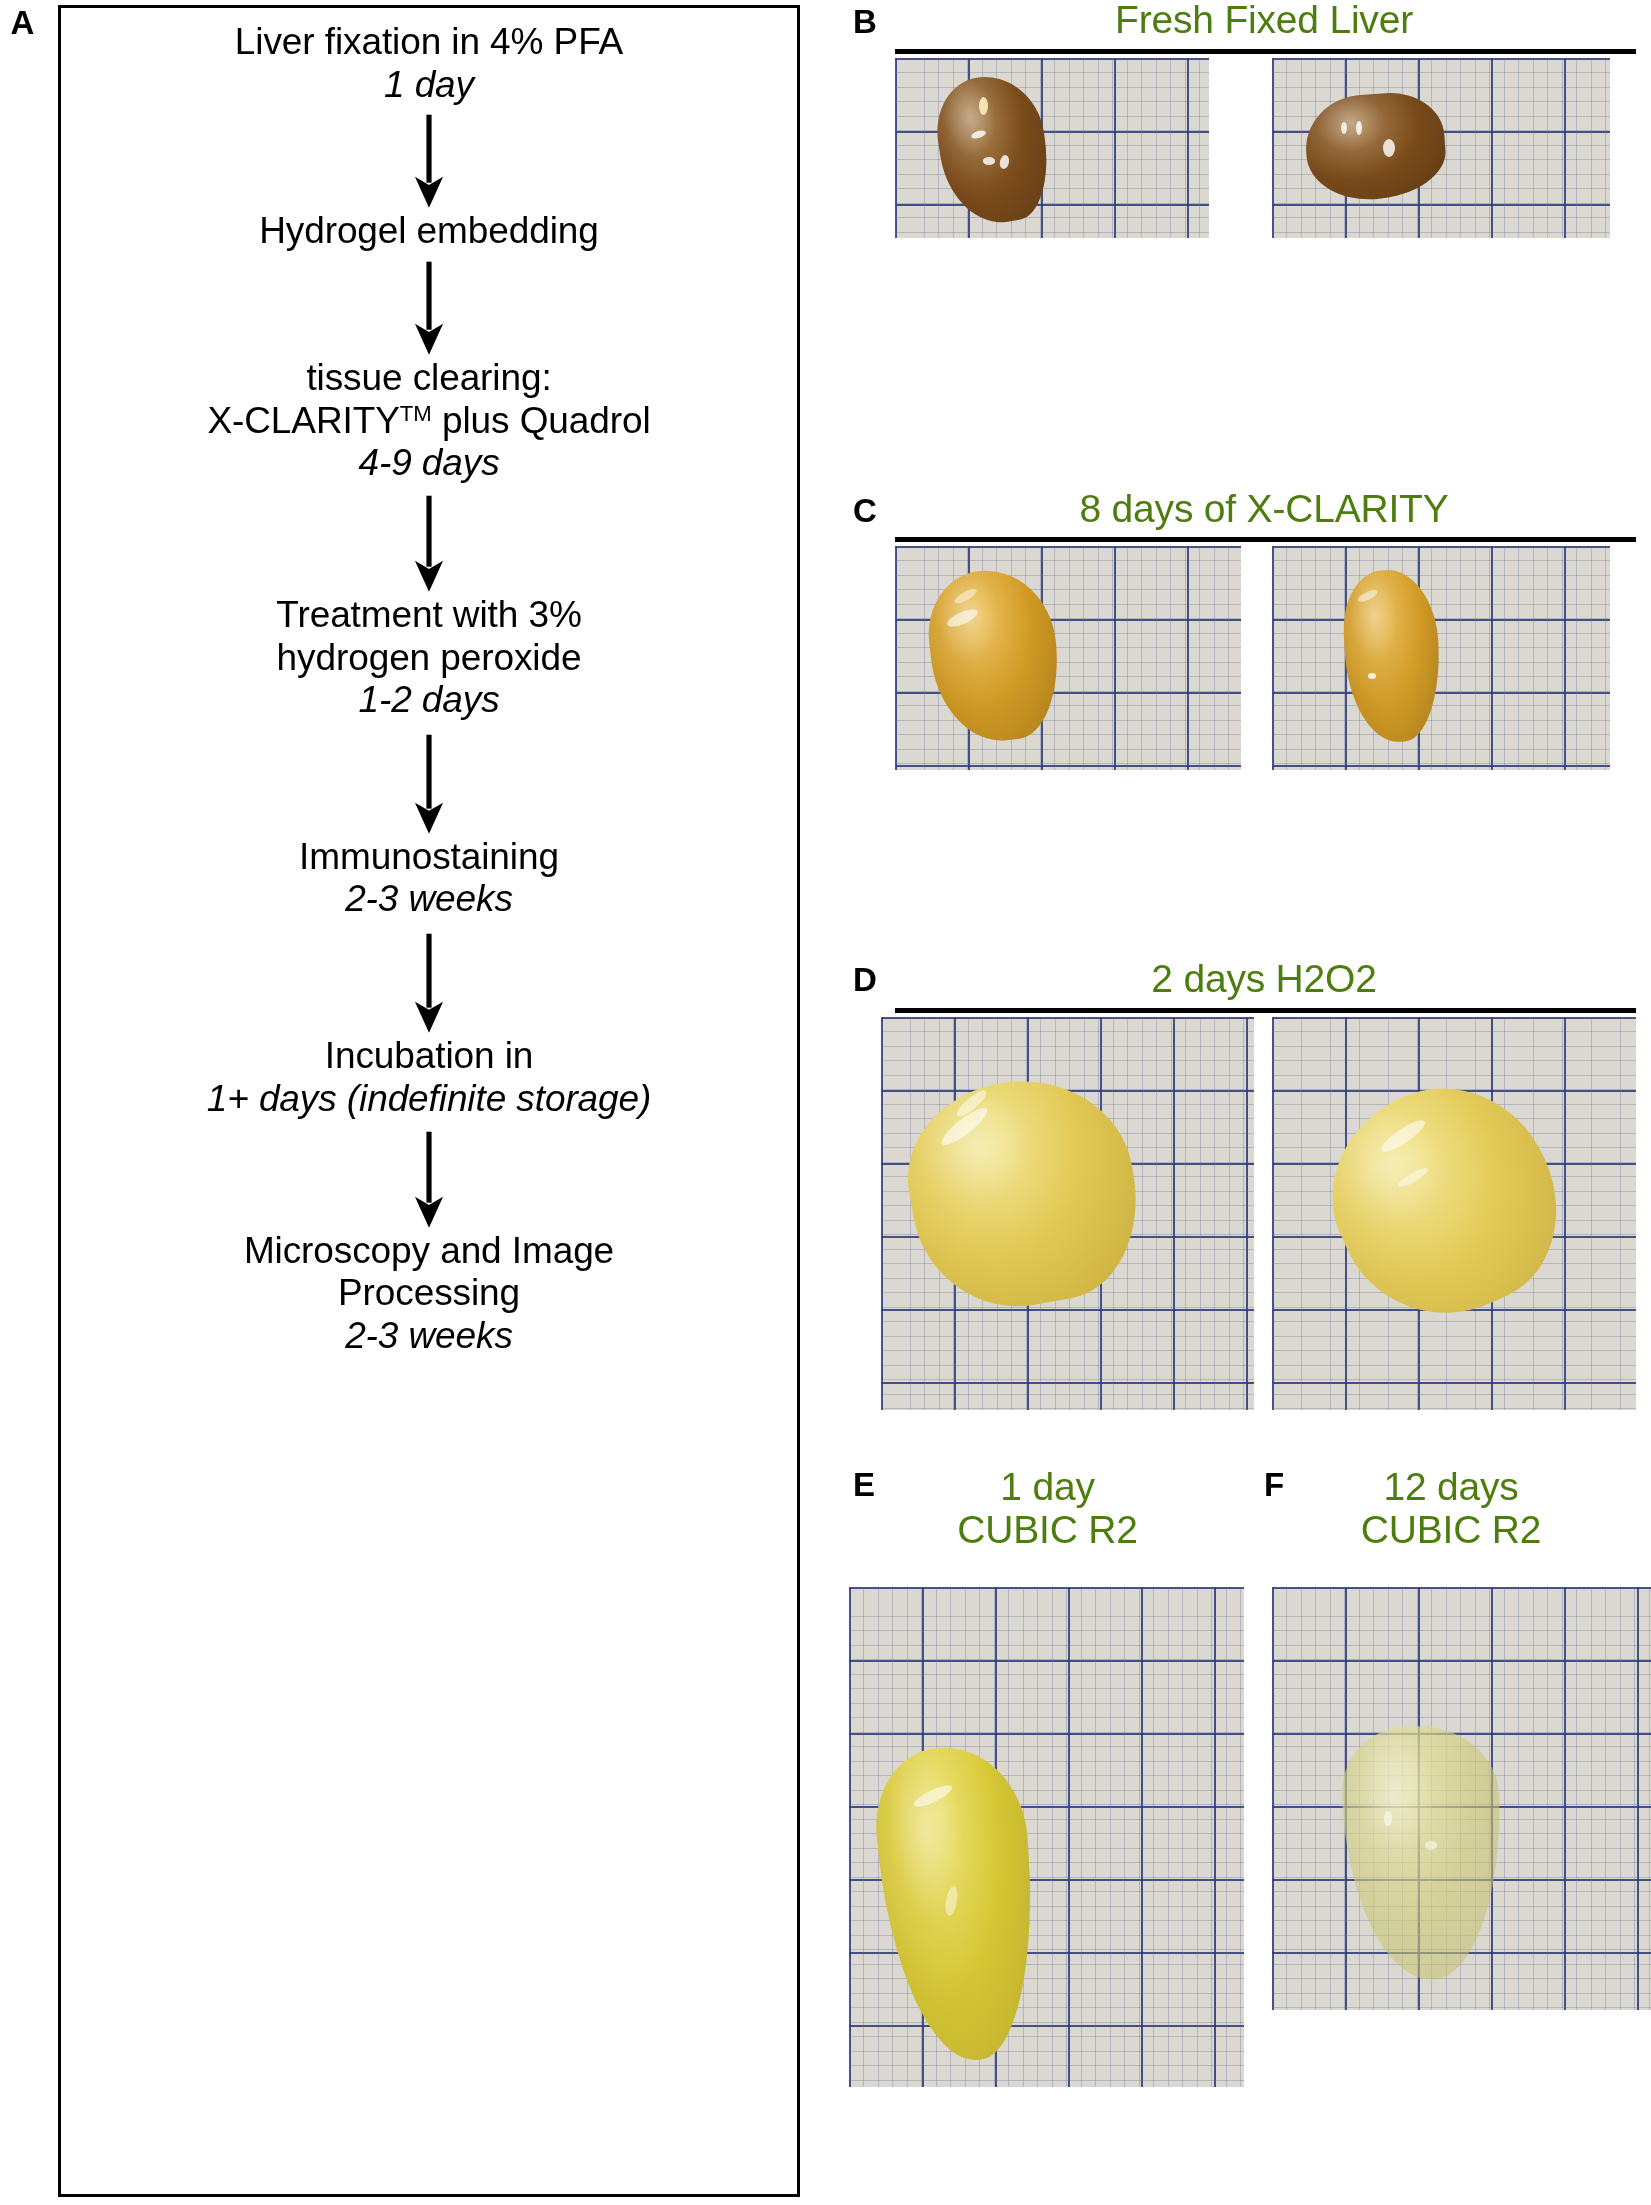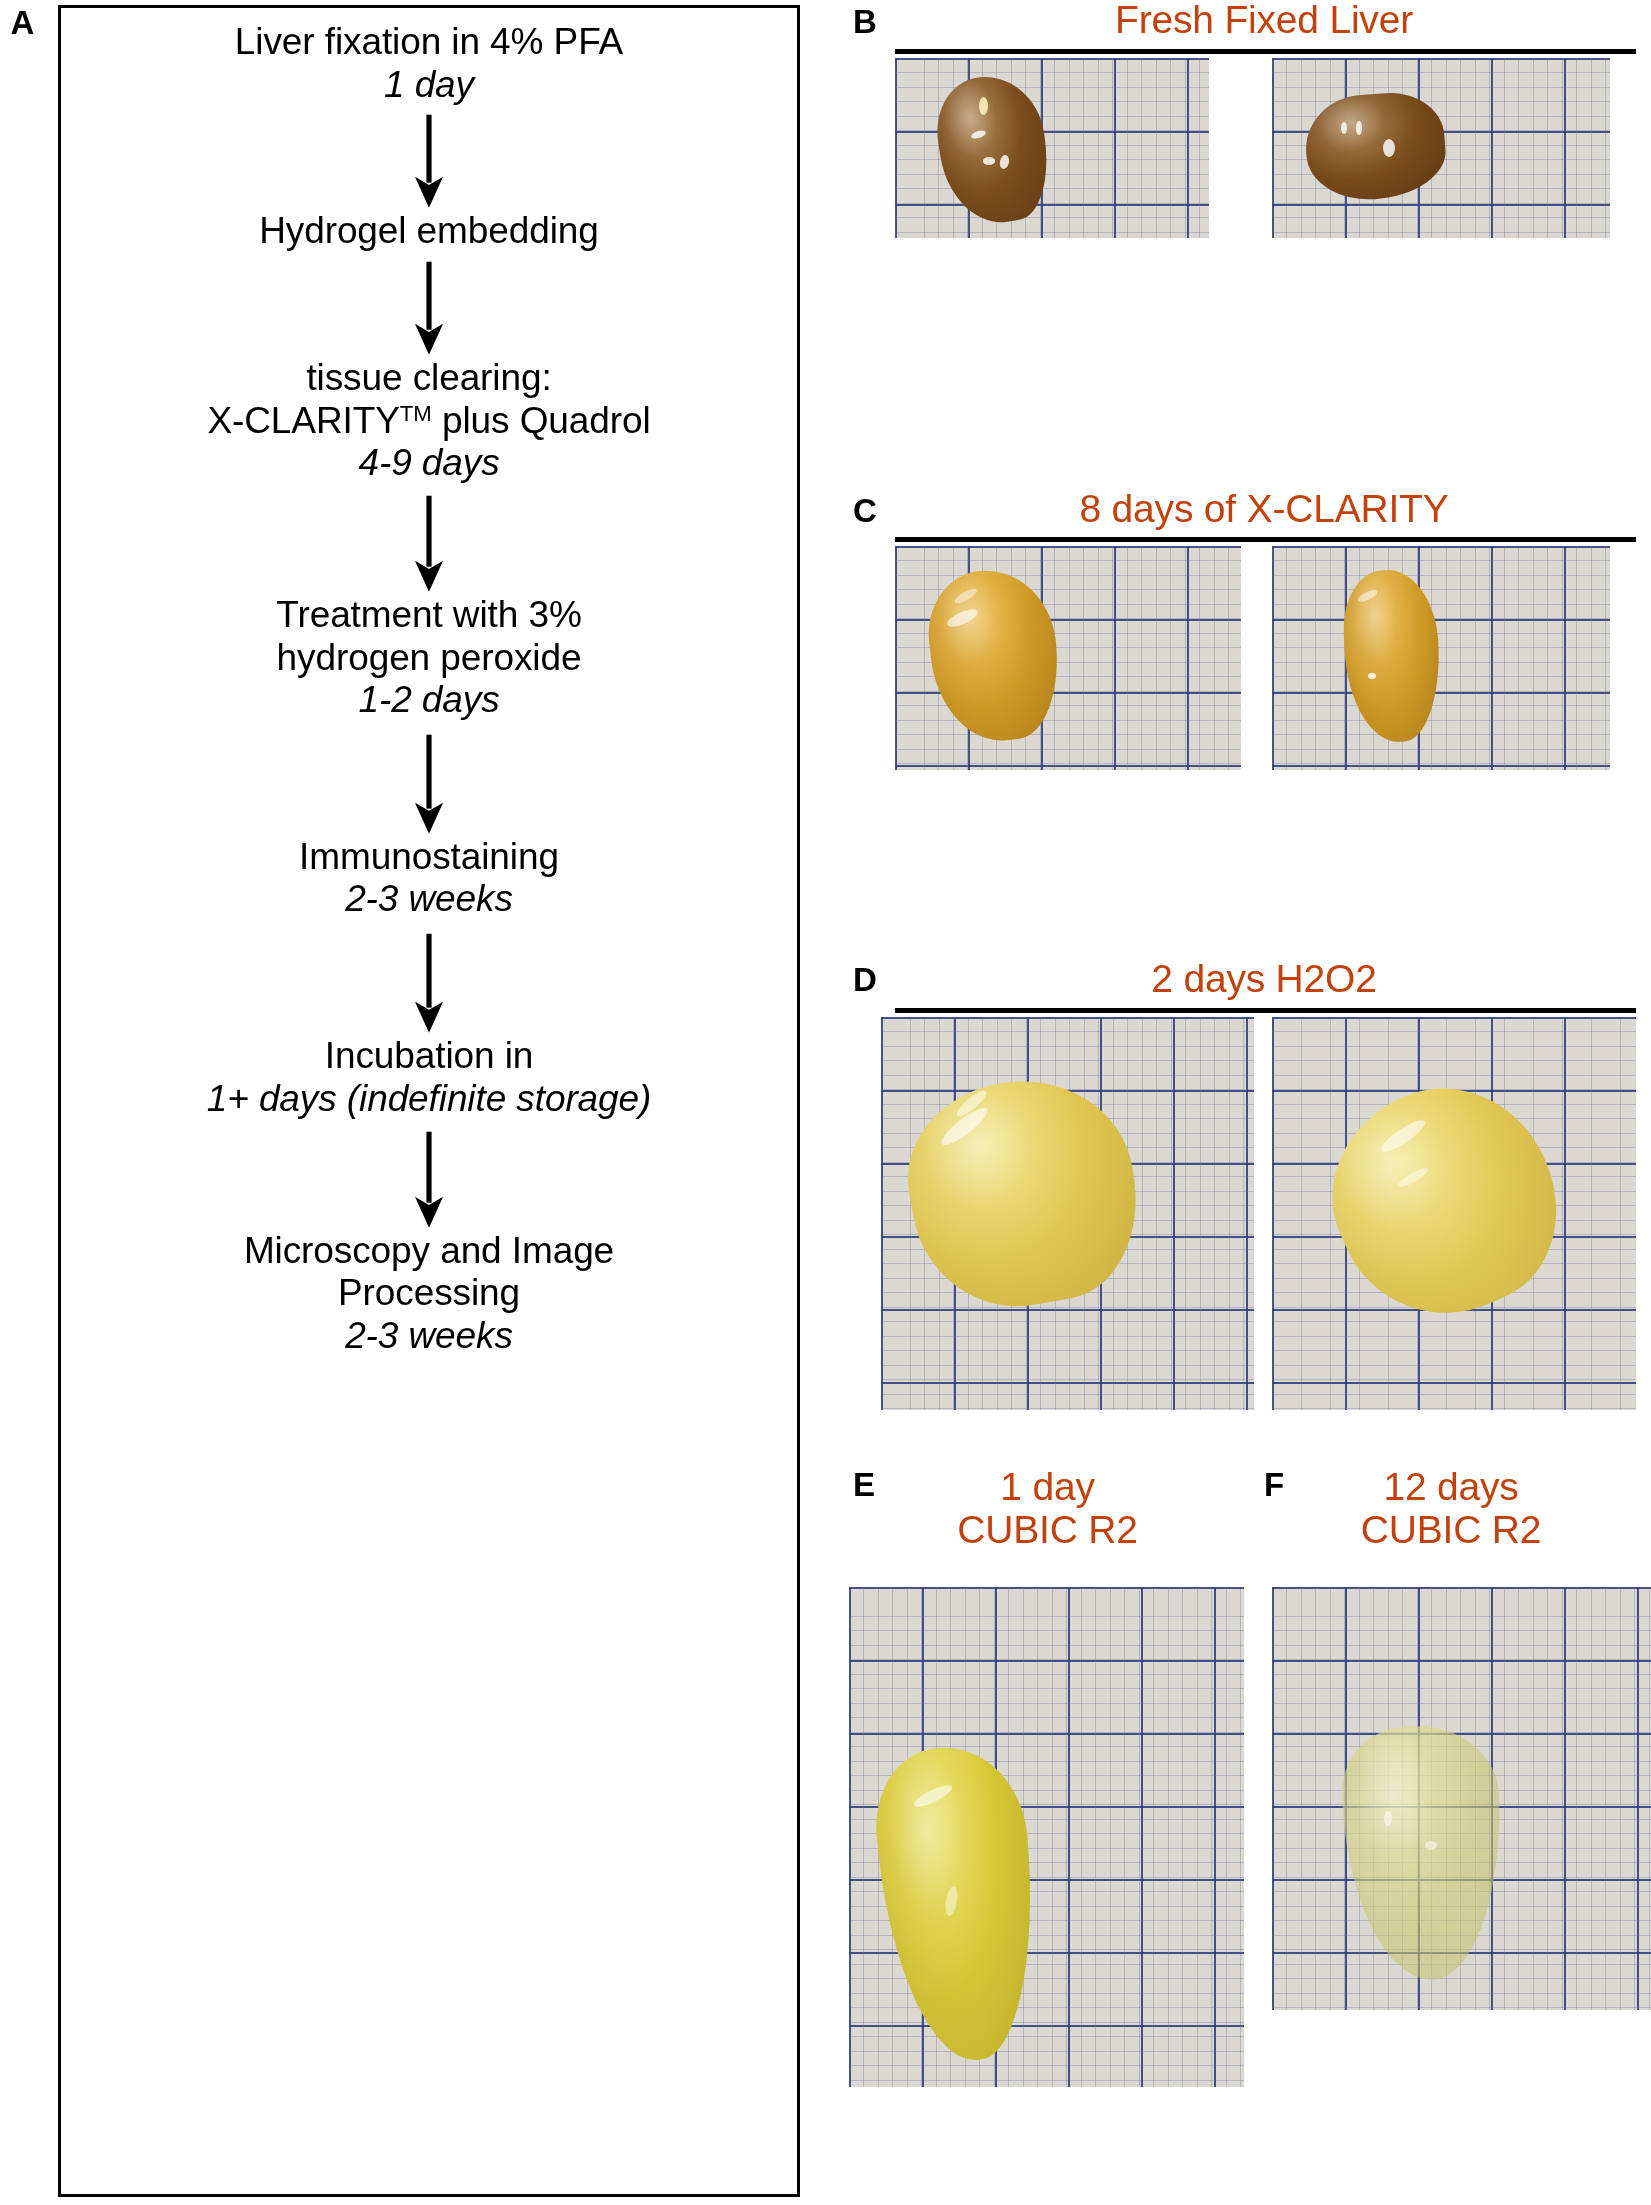--- a/index.html
+++ b/index.html
@@ -72,21 +72,21 @@
   }
   .arrow svg { display: block; }
 
   
   .panel-title {
     position: absolute;
     text-align: center;
     font-size: 39px;
     line-height: 1.1;
     letter-spacing: -0.2px;
-    color: #c2410c;
+    color: #4d7c0f;
   }
   .title-rule {
     position: absolute;
     background: #000;
     height: 5.2px;
   }
   .specimen {
     position: absolute;
     overflow: hidden;
     background: #d9d6cf;

